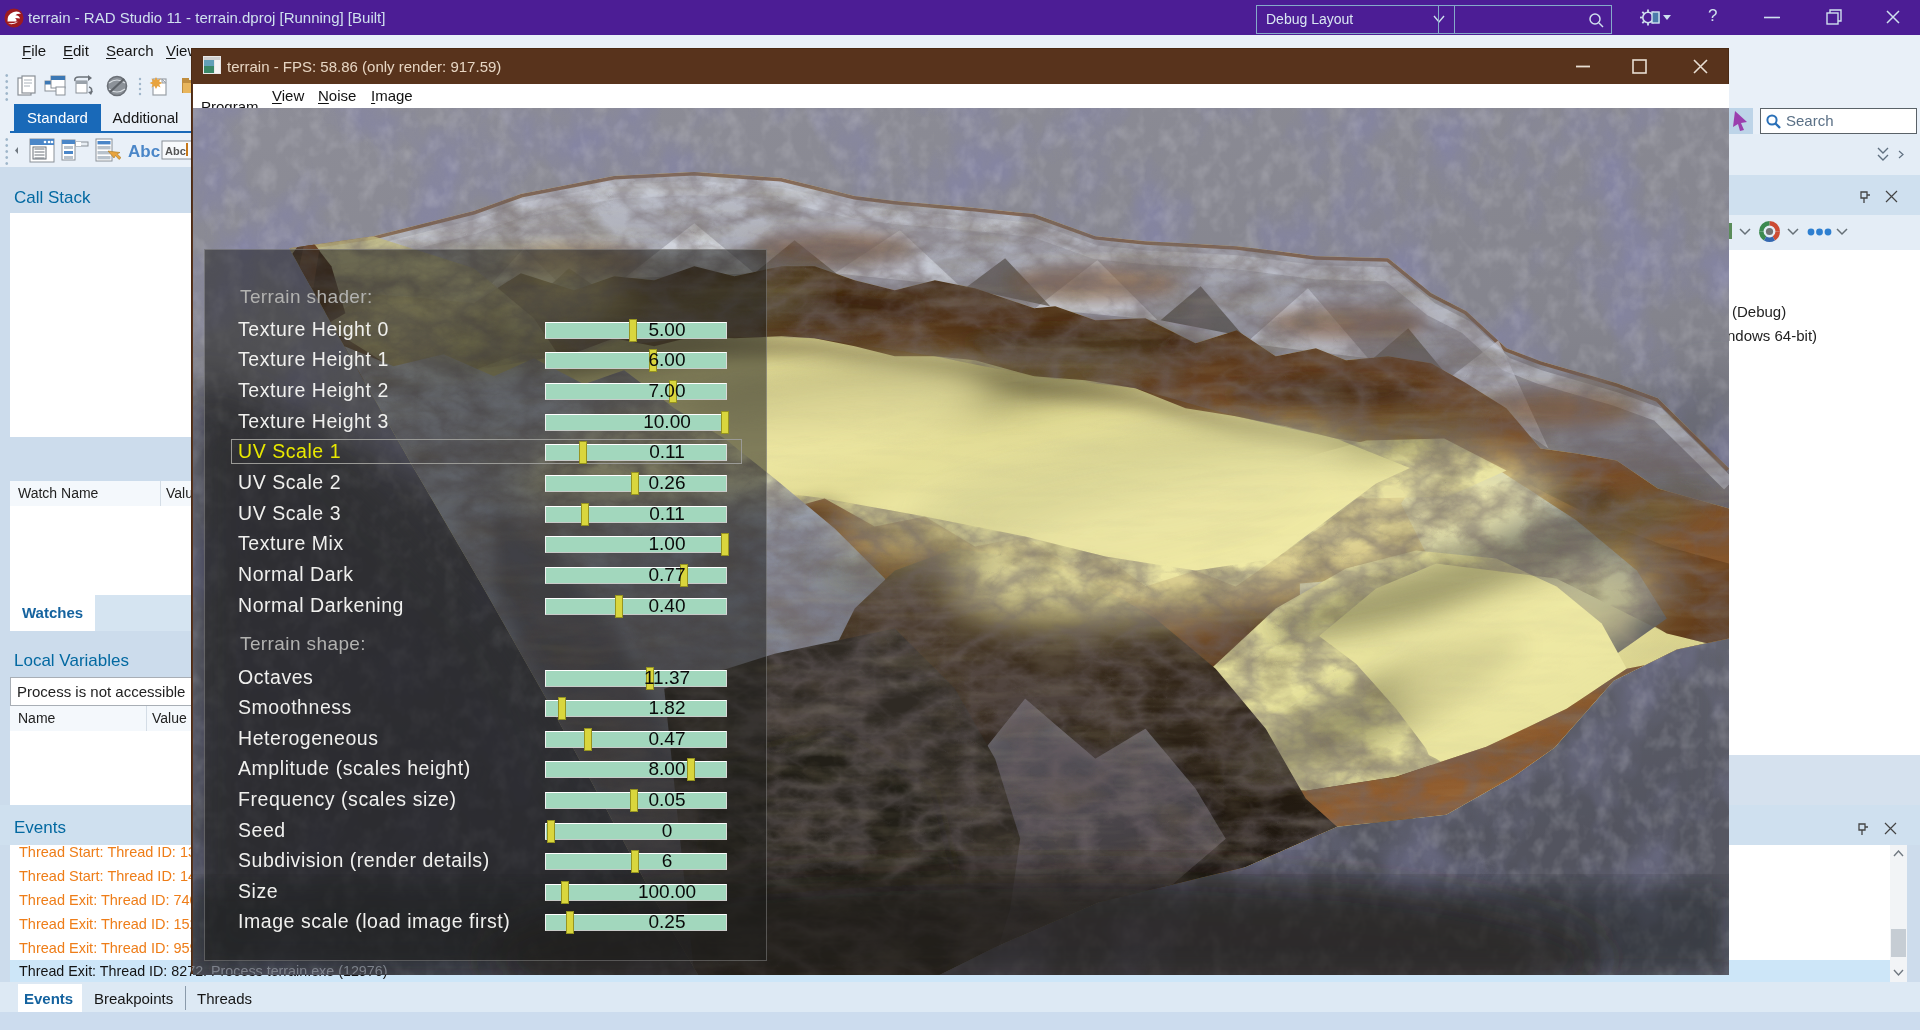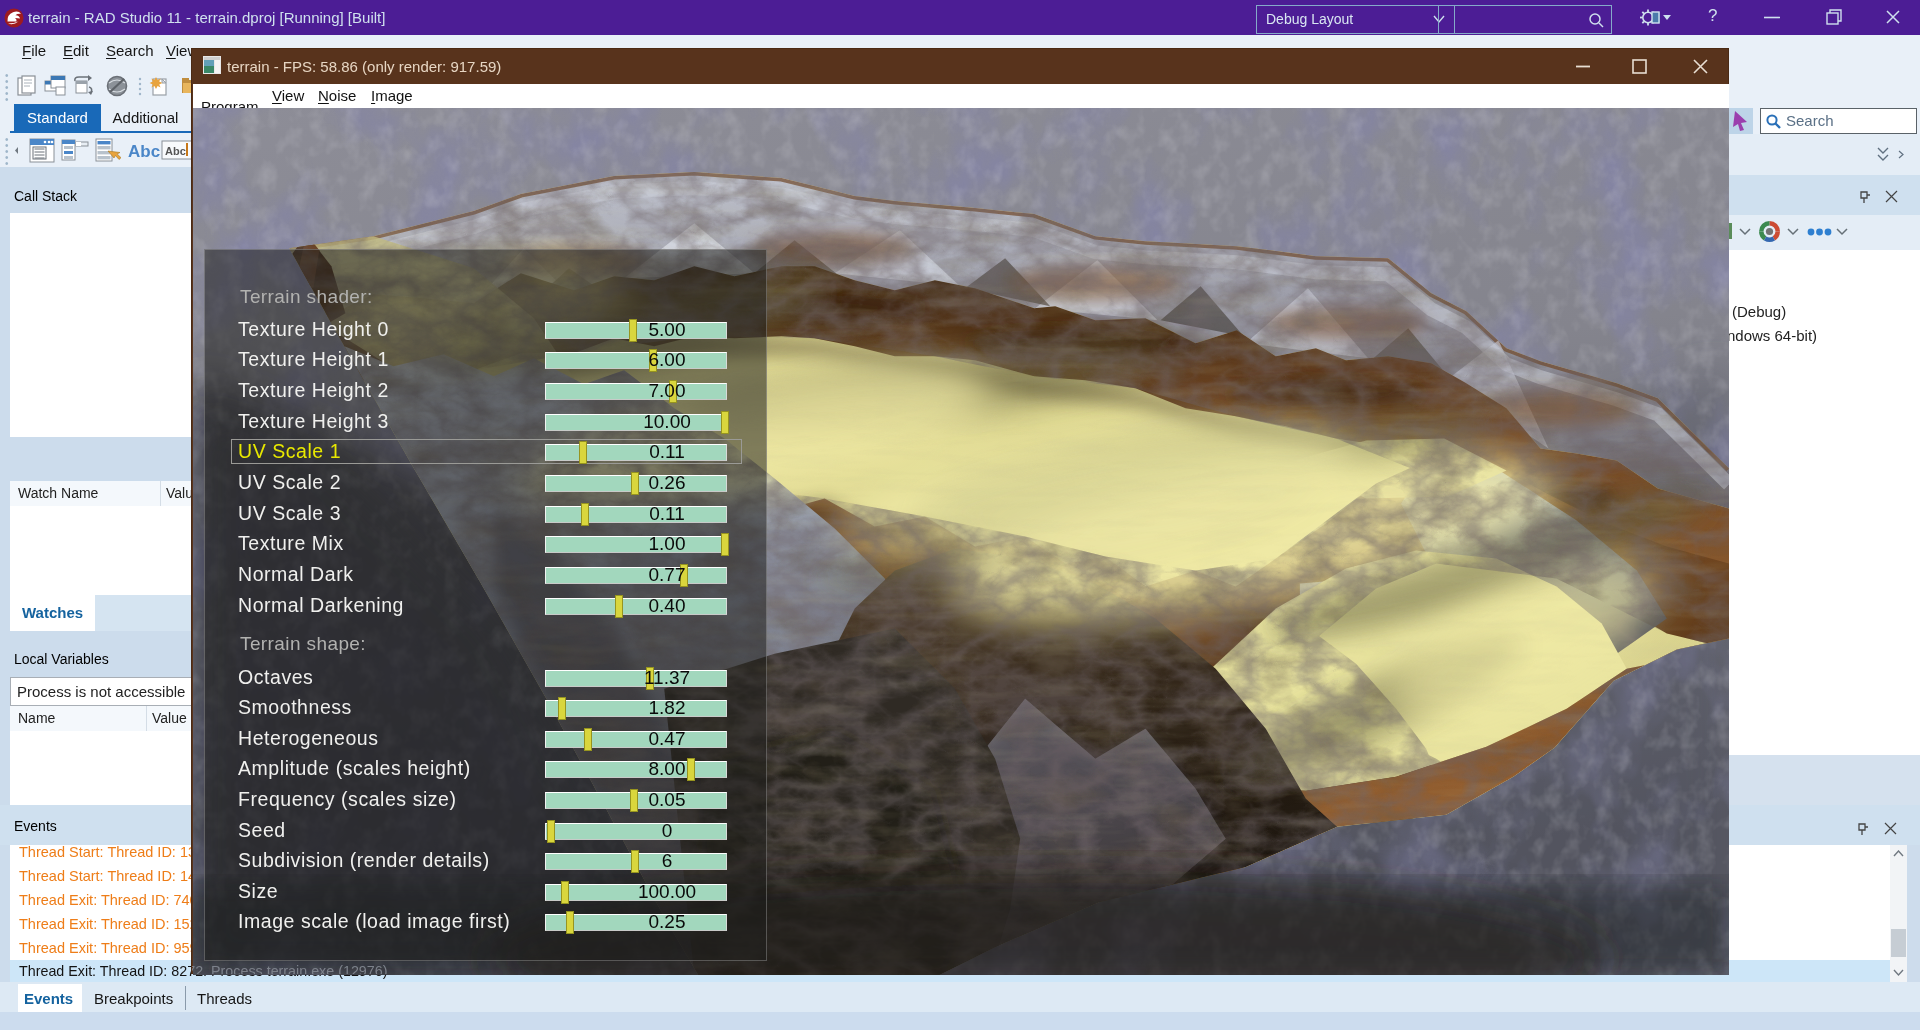--- a/index.html
+++ b/index.html
@@ -10,21 +10,21 @@
   
   #titlebar { left:0; top:0; width:1920px; height:35px; background:#4c1d95; color:#cfe0ee; }
   #titlebar .ttext { position:absolute; left:28px; top:9px; font-size:15px; }
   .combo { position:absolute; border:1px solid #85aac9; color:#d9e7f2; font-size:14px; }
   #menubar { left:0; top:35px; width:1920px; height:33px; background:#e9f0f8; color:#151515; font-size:15px; }
   .mitem { position:absolute; top:7px; }
   #toolbar1 { left:0; top:68px; width:1920px; height:36px; background:#e9f0f8; }
   #tabsrow { left:0; top:104px; width:1920px; height:29px; background:#e9f0f8; }
   #toolbar2 { left:0; top:133px; width:1920px; height:34px; background:#e9f0f8; }
   #leftdock { left:0; top:167px; width:196px; height:863px; background:#ccdcec; }
-  .ptitle { position:absolute; font-size:14px; color:#000000; }
+  .ptitle { position:absolute; font-size:17px; color:#0369a1; }
   .white { position:absolute; background:#fff; }
   .colhdr { position:absolute; background:#f4f8fc; font-size:14px; color:#222; }
   .dots { position:absolute; width:3px; color:#9fb6ca; font-size:10px; line-height:6px; }
   
   #overlay { font-family:"Liberation Sans", sans-serif; }
   .ohead { position:absolute; left:35px; font-size:19px; color:#b2b2b0; letter-spacing:0.4px; white-space:nowrap;text-align:center; }
   .orow { position:absolute; left:0; width:563px; height:31px; margin-top:-2px; }
   .olabel { position:absolute; left:33px; top:3px; font-size:19.5px; color:#f0f0ee; letter-spacing:0.55px; white-space:nowrap; }
   .otrack { position:absolute; left:340px; top:7px; width:182px; height:17px; background:#a2d7bd; border-top:1px solid #ffffff; border-left:1px solid #f0f2f0; border-bottom:1px solid #c8cac8; border-right:1px solid #d8dad8; }
   .ohandle { position:absolute; top:4px; width:8px; height:23px; background:#d9d63d; border:1px solid #97941f; }

